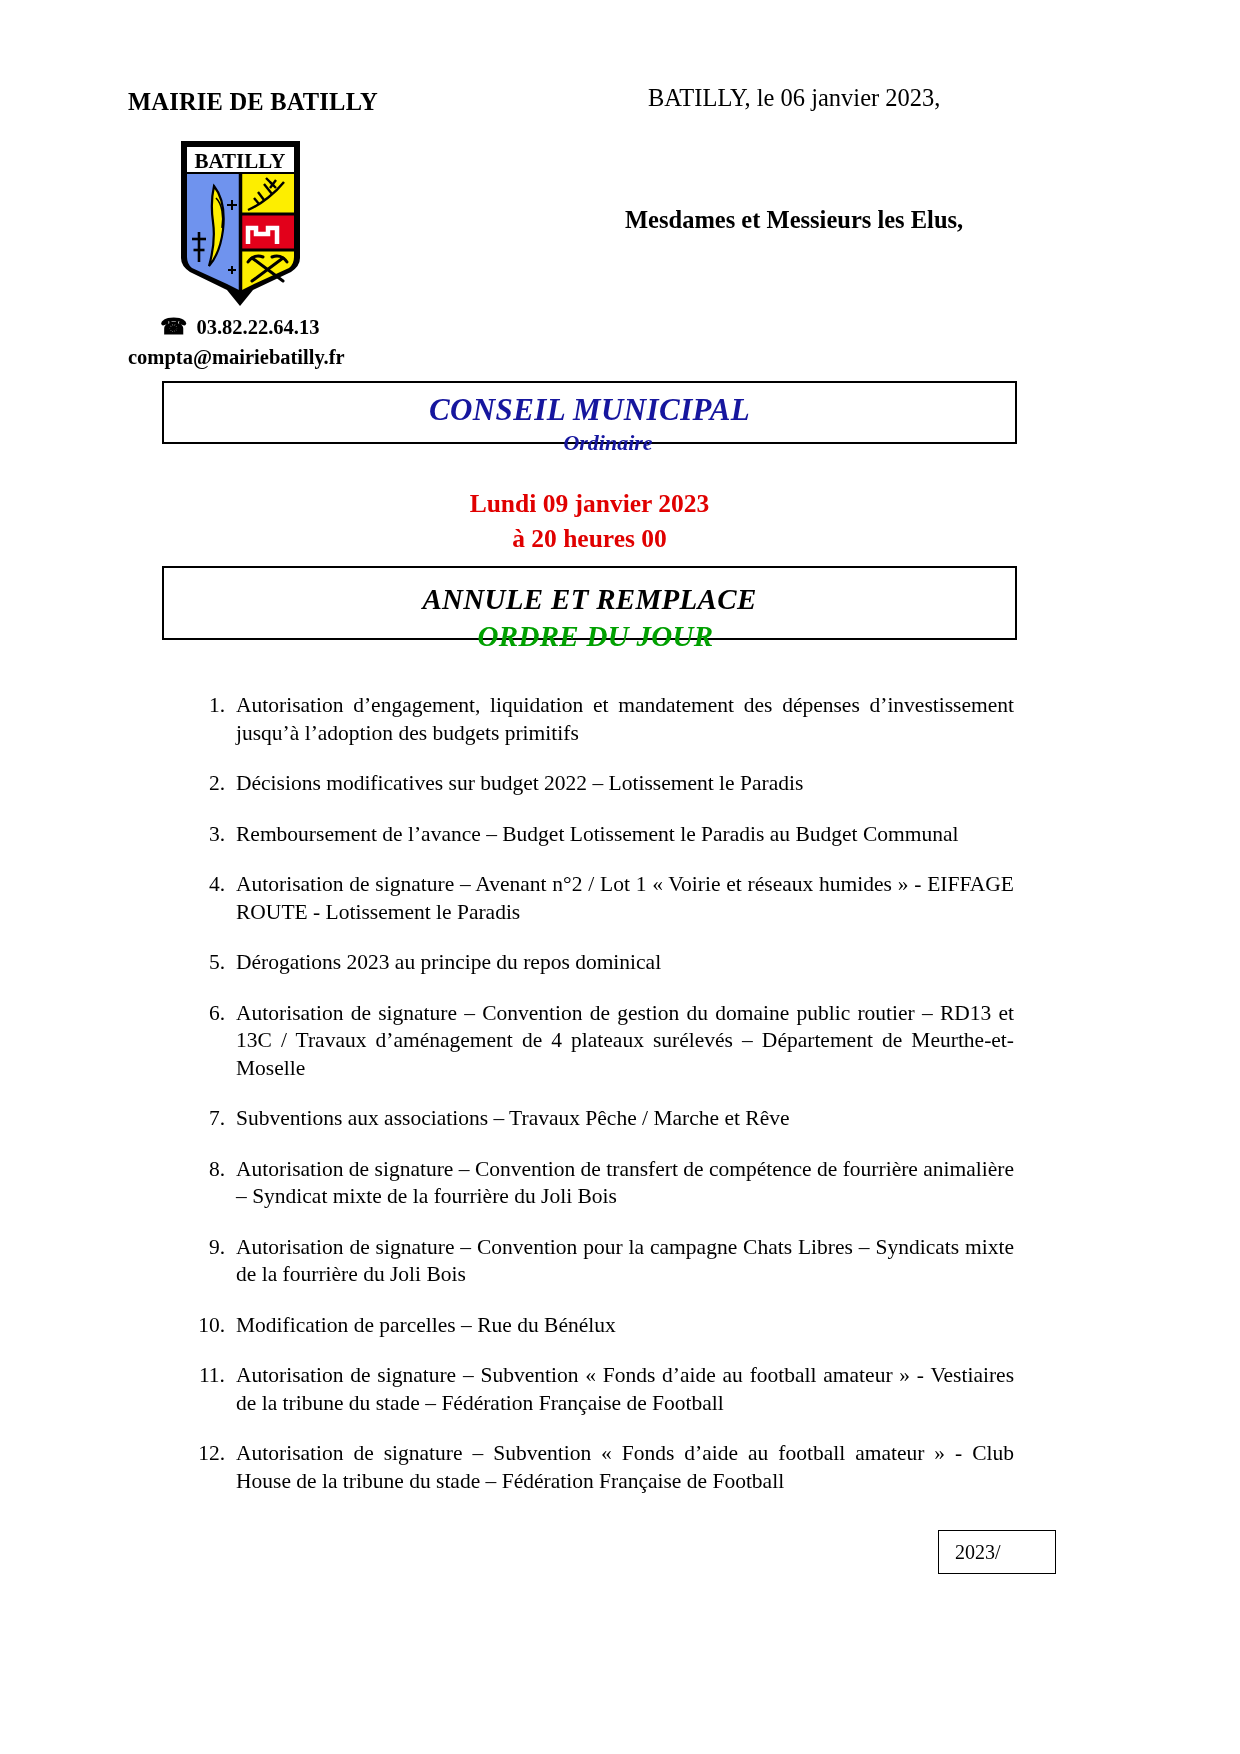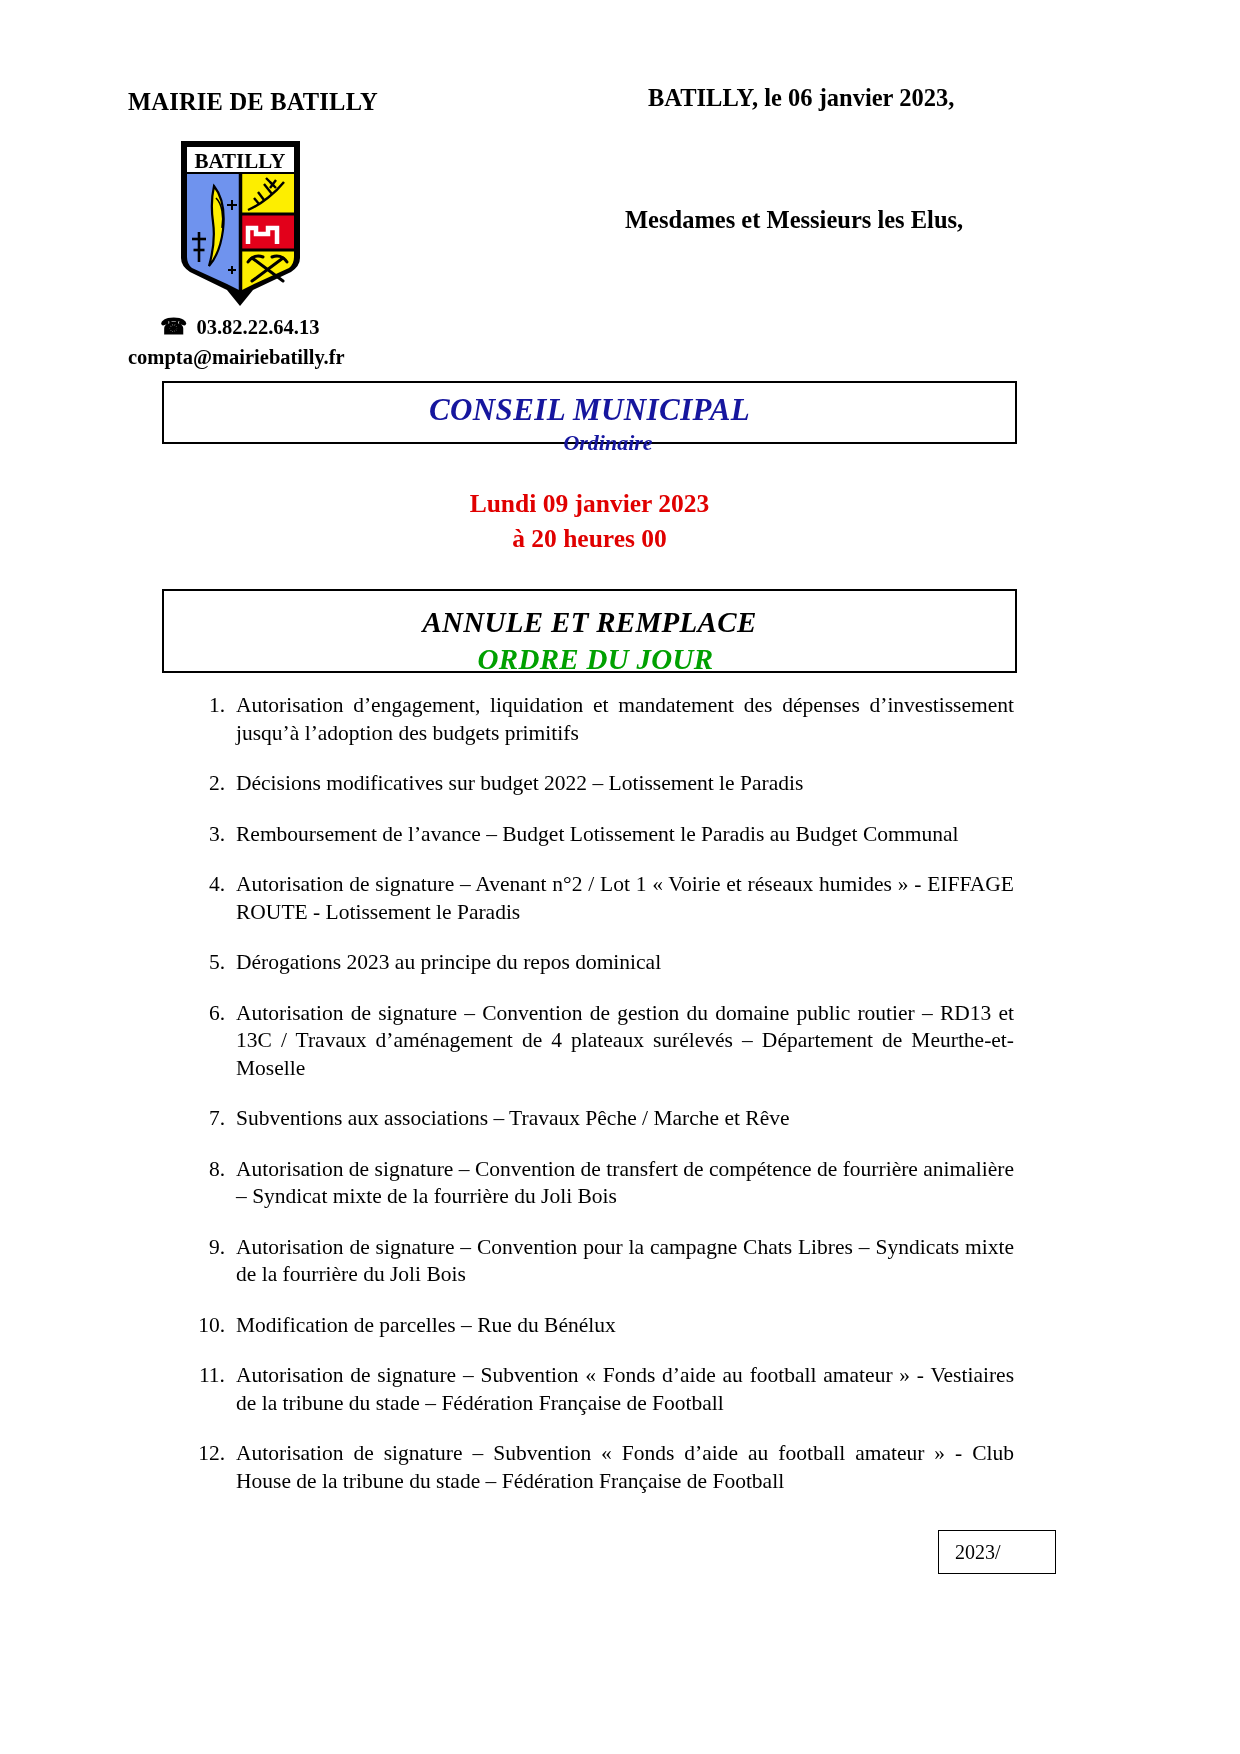--- a/index.html
+++ b/index.html
@@ -36,21 +36,21 @@
     font-size: 24.5px;
     font-weight: bold;
     letter-spacing: 0.2px;
     white-space: nowrap;
   }
   .date-line {
     position: absolute;
     left: 648px;
     top: -4px;
     font-size: 24.5px;
-    font-weight: bold;
+    font-weight: normal;
     white-space: nowrap;
   }
   .salutation {
     position: absolute;
     left: 625px;
     top: 118px;
     font-size: 24.5px;
     font-weight: bold;
     white-space: nowrap;
   }
@@ -95,21 +95,21 @@
   .framed-box {
     position: absolute;
     left: 162px;
     width: 855px;
     border: 2.2px solid #000000;
     box-sizing: border-box;
     text-align: center;
     background: #ffffff;
   }
   #box-conseil { top: 381px; height: 63px; padding-top: 9px; }
-  #box-annule  { top: 566px; height: 84px; padding-top: 14px; margin-top: 23px; }
+  #box-annule  { top: 566px; height: 74px; padding-top: 14px; }
 
   .conseil-title {
     font-size: 31px;
     font-style: italic;
     font-weight: bold;
     color: #16169e;
     line-height: 1.15;
     letter-spacing: 0.4px;
   }
   .conseil-sub {

